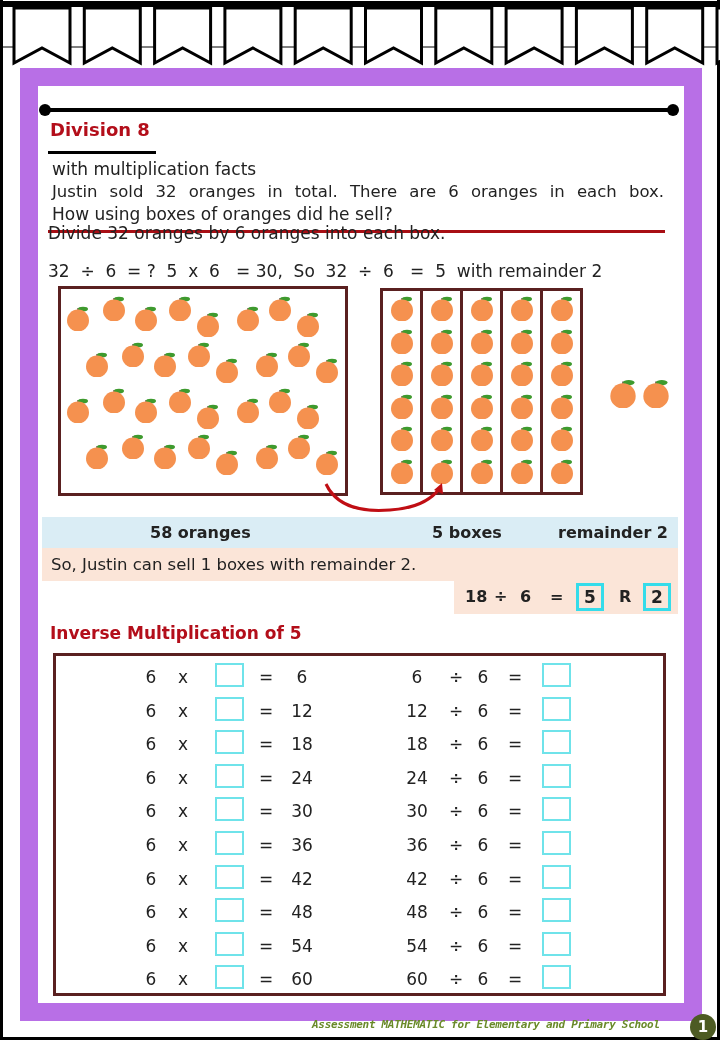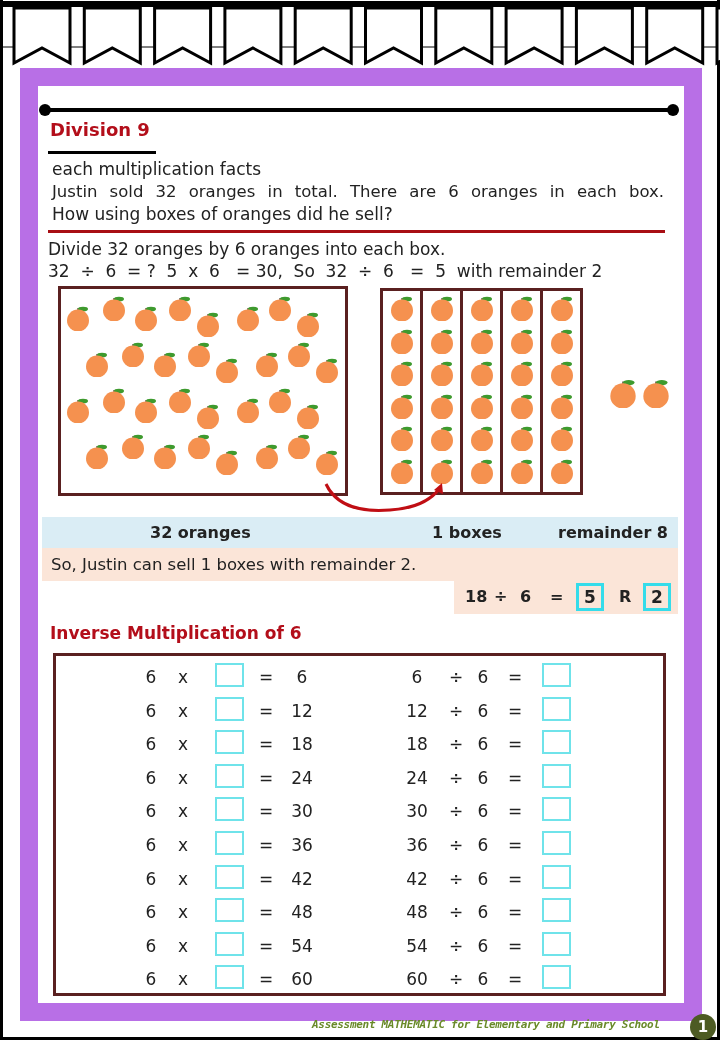--- a/index.html
+++ b/index.html
@@ -55,30 +55,30 @@
     </g>
 </svg>
 
 <div class="frame"></div>
 <div class="inner"></div>
 
 <div class="topline"></div>
 <div class="dot" style="left:39px"></div>
 <div class="dot" style="left:667px"></div>
 
-<div class="title">Division 9</div>
+<div class="title">Division 8</div>
 <div class="title-underline"></div>
 
-<div class="para" style="top:158px">each multiplication facts</div>
+<div class="para" style="top:158px">with multiplication facts</div>
 <div class="para" style="top:181px;width:612px;text-align:justify;text-align-last:justify;font-size:16.5px">Justin sold 32 oranges in total. There are 6 oranges in each box.</div>
 <div class="para" style="top:203px">How using boxes of oranges did he sell?</div>
 
 <div class="red-rule"></div>
 
-<div class="para" style="left:48px;top:238px">Divide 32 oranges by 6 oranges  into each box.</div>
+<div class="para" style="left:48px;top:222px">Divide 32 oranges by 6 oranges  into each box.</div>
 <div class="para" style="left:48px;top:260px;white-space:pre">32  ÷  6  = ?  5  x  6   = 30,  So  32  ÷  6   =  5  with remainder 2</div>
 
 <div class="box-big" id="bigbox">
     <div class="orange" style="left: 4px; top: 16px;"><svg viewBox="0 0 26 26" width="26" height="26">
         <path d="M13 7 L13 3" stroke="#4a3a20" stroke-width="1.2"></path>
         <ellipse cx="18" cy="4" rx="5" ry="2.3" fill="#3e9a2e"></ellipse>
         <circle cx="13" cy="15.5" r="11" fill="#f5914f"></circle>
       </svg></div>
     <div class="orange" style="left: 40px; top: 6px;"><svg viewBox="0 0 26 26" width="26" height="26">
         <path d="M13 7 L13 3" stroke="#4a3a20" stroke-width="1.2"></path>
@@ -410,37 +410,37 @@
         <circle cx="13" cy="15.5" r="11" fill="#f5914f"></circle>
       </svg></div>
   </div>
 
 <svg style="position:absolute;left:320px;top:480px" width="130" height="40">
   <path d="M6 4 Q20 34 70 30 Q105 28 120 8" fill="none" stroke="#c00e14" stroke-width="3"></path>
   <polygon points="114,10 122,3 123,14" fill="#c00e14"></polygon>
 </svg>
 
 <div class="band-blue"></div>
-<div class="band-text" style="left:150px;top:523px">32 oranges</div>
-<div class="band-text" style="left:432px;top:523px">1 boxes</div>
-<div class="band-text" style="left:558px;top:523px">remainder 8</div>
+<div class="band-text" style="left:150px;top:523px">58 oranges</div>
+<div class="band-text" style="left:432px;top:523px">5 boxes</div>
+<div class="band-text" style="left:558px;top:523px">remainder 2</div>
 
 <div class="band-peach"></div>
 <div class="para" style="left:51px;top:554px;font-size:16.5px">So,  Justin can sell  1 boxes with remainder 2.</div>
 
 <div class="band-peach2"></div>
 <div class="band-text" style="left:465px;top:587px">18</div>
 <div class="band-text" style="left:494px;top:587px">÷</div>
 <div class="band-text" style="left:520px;top:587px">6</div>
 <div class="band-text" style="left:550px;top:587px">=</div>
 <div class="ansbox" style="left:576px;top:583px">5</div>
 <div class="band-text" style="left:619px;top:587px">R</div>
 <div class="ansbox" style="left:643px;top:583px">2</div>
 
-<div class="sub-title">Inverse Multiplication  of 6</div>
+<div class="sub-title">Inverse Multiplication  of 5</div>
 <div class="table-box" id="tbl">
     <div class="row" style="top: 7px;">
       <div class="cell" style="left: 88px; width: 14px;">6</div>
       <div class="cell" style="left: 120px; width: 14px;">x</div>
       <div class="cell" style="left: 203px; width: 14px;">=</div>
       <div class="cell" style="left: 233px; width: 26px;">6</div>
       <div class="cell" style="left: 348px; width: 26px;">6</div>
       <div class="cell" style="left: 393px; width: 14px;">÷</div>
       <div class="cell" style="left: 420px; width: 14px;">6</div>
       <div class="cell" style="left: 452px; width: 14px;">=</div>

